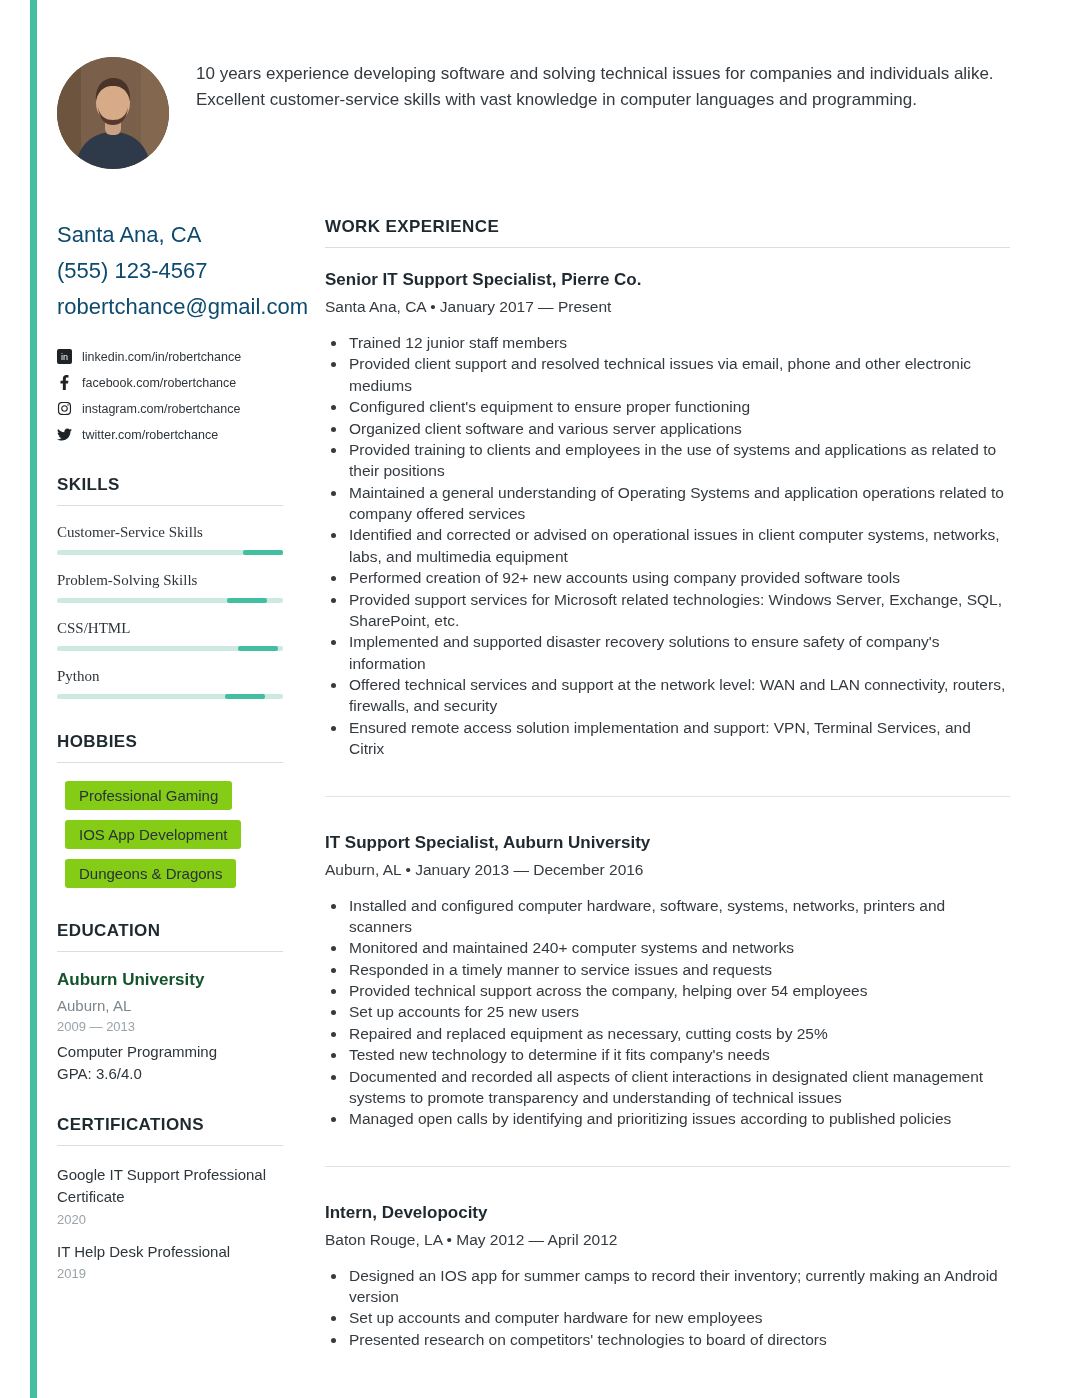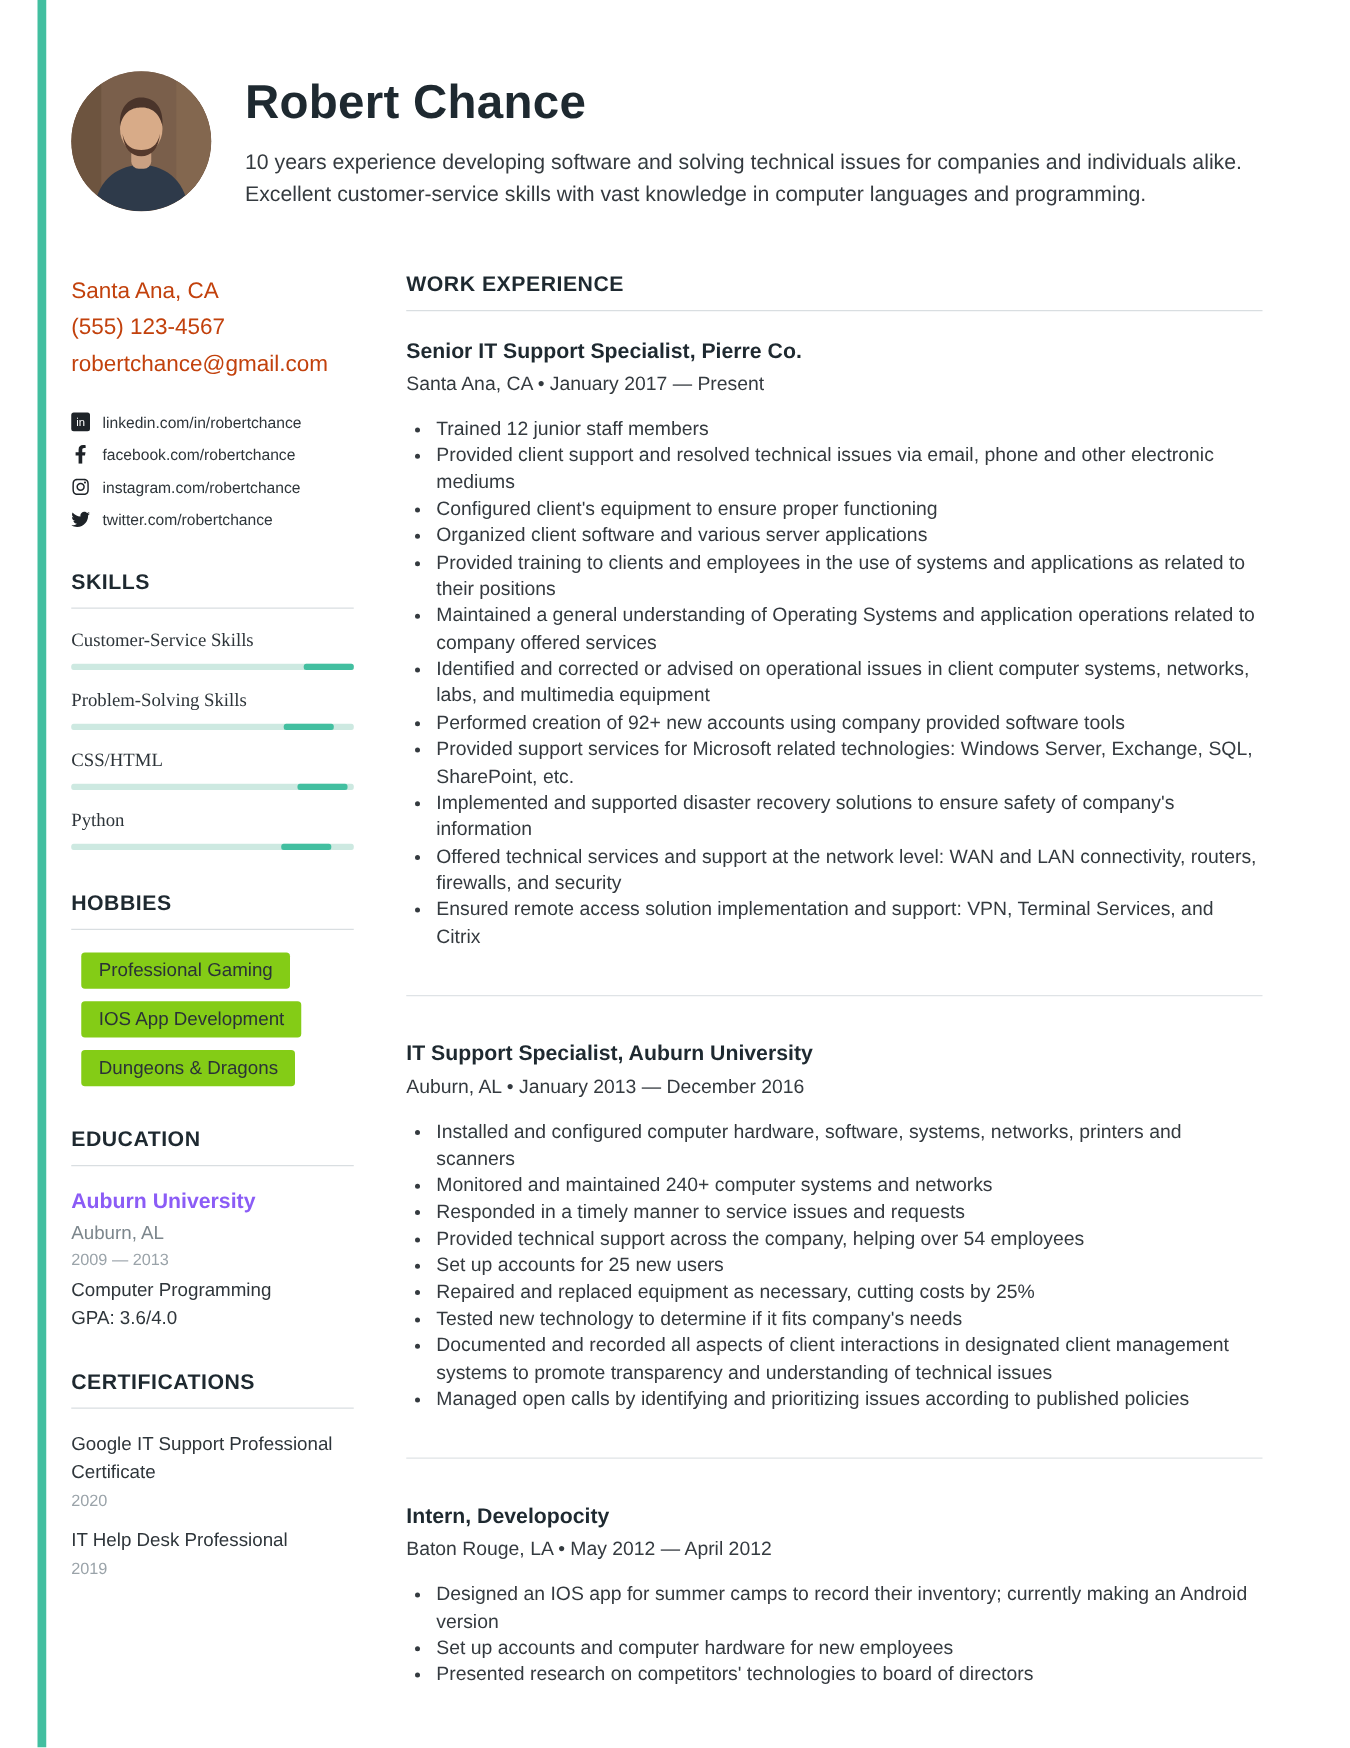--- a/index.html
+++ b/index.html
@@ -31,21 +31,21 @@
     letter-spacing: .2px; margin-bottom: 13px;
   }
   .summary { font-size: 17px; line-height: 1.55; color: #343a3f; max-width: 820px; }
 
   
   .columns { display: flex; gap: 42px; }
   .sidebar { width: 226px; flex: none; }
   .main { flex: 1; min-width: 0; }
 
   
-  .contact-line { font-size: 18px; line-height: 1.64; color: #c2410c; }
+  .contact-line { font-size: 22px; line-height: 1.64; color: #0c4a6e; }
   .social-list { margin-top: 24px; }
   .social-row { display: flex; align-items: center; gap: 10px; margin-bottom: 11px; }
   .soc-icon { width: 15px; height: 15px; flex: none; display: flex; align-items: center; justify-content: center; }
   .soc-icon svg { width: 100%; height: 100%; fill: #1e2328; }
   .li-badge {
     width: 15px; height: 15px; background: #1e2328; color: #fff; border-radius: 2px;
     font-size: 9px; font-weight: 400; display: flex; align-items: center; justify-content: center;
   }
   .soc-label { font-size: 12.5px; color: #2e353a; }
 
@@ -63,21 +63,21 @@
     position: absolute; top: 0; height: 5px; width: 40px;
     background: #42bfa0; border-radius: 2px;
   }
 
   .hobby-tag {
     display: block; width: fit-content; margin: 0 0 10px 8px;
     background: #84cc16; color: #2a3237; font-size: 15px;
     padding: 6px 14px; border-radius: 3px;
   }
 
-  .edu-school { font-size: 17px; font-weight: 700; color: #8b5cf6; margin-bottom: 7px; }
+  .edu-school { font-size: 17px; font-weight: 700; color: #14532d; margin-bottom: 7px; }
   .edu-location { font-size: 15px; color: #7c868c; margin-bottom: 5px; }
   .edu-dates { font-size: 13px; color: #9aa3a9; margin-bottom: 9px; }
   .edu-degree { font-size: 15px; color: #2e353a; margin-bottom: 5px; }
   .edu-gpa { font-size: 15px; color: #2e353a; }
 
   .cert { margin-bottom: 14px; }
   .cert-title { font-size: 15px; color: #2e353a; line-height: 1.45; margin-bottom: 4px; }
   .cert-year { font-size: 13px; color: #9aa3a9; }
 
   
@@ -111,21 +111,20 @@
           <rect x="84" width="28" height="112" fill="#83674f"></rect>
           <path d="M18 112 C21 84 40 75 56 75 C72 75 91 84 94 112 Z" fill="#2e3a4a"></path>
           <rect x="48" y="60" width="16" height="18" rx="6" fill="#caa183"></rect>
           <ellipse cx="56" cy="46" rx="17" ry="20" fill="#d8ab88"></ellipse>
           <path d="M39 44 C38 27 48 21 56 21 C66 21 74 28 73 44 C70 31 62 29 56 29 C50 29 42 31 39 44 Z" fill="#4a342a"></path>
           <path d="M41 50 C42 62 48 68 56 68 C64 68 70 62 71 50 C69 60 63 63 56 63 C49 63 43 60 41 50 Z" fill="#55392c"></path>
         </g>
       </svg>
     </div>
     <div class="header-text">
-      <div class="name">Robert Chance</div>
       <div class="summary">10 years experience developing software and solving technical issues for companies and individuals alike. Excellent customer-service skills with vast knowledge in computer languages and programming.</div>
     </div>
   </div>
 
   <div class="columns">
 
     <div class="sidebar">
       <div class="contact-line">Santa Ana, CA</div>
       <div class="contact-line">(555) 123-4567</div>
       <div class="contact-line">robertchance@gmail.com</div>

